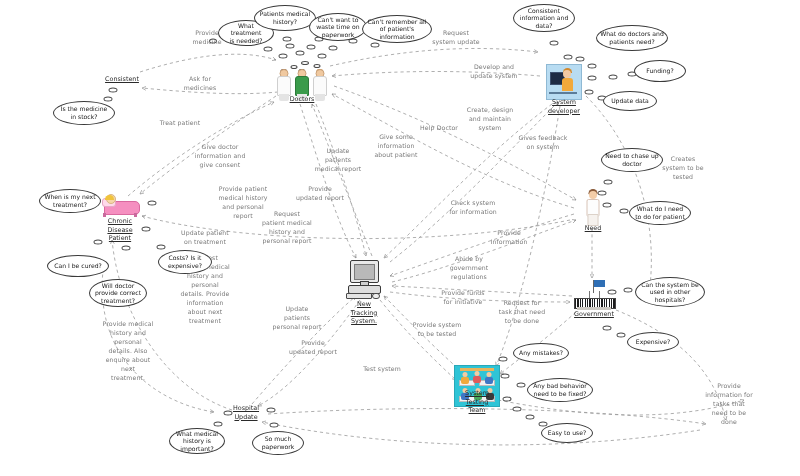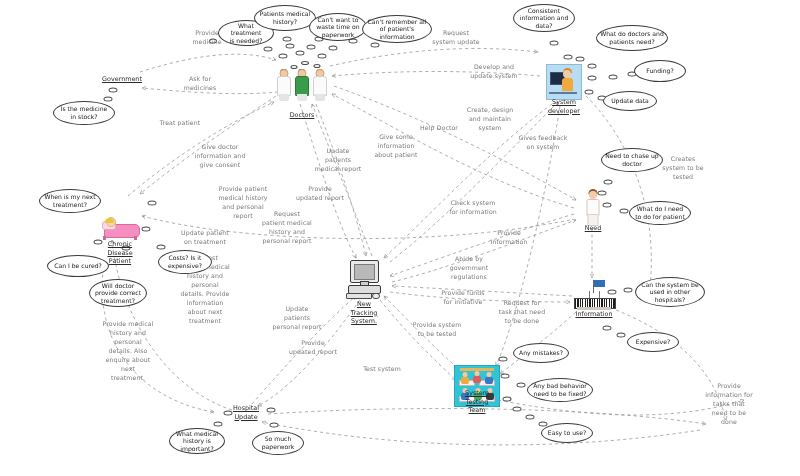--- a/index.html
+++ b/index.html
@@ -368,40 +368,40 @@
           <div class="body" style="background:#3a9b4a;border:.5px solid #2c7a39"></div>
           <div class="legs" style="background:#e7e7e7"></div>
         </div>
       <div class="doc" style="left:37px;">
           <div class="hair" style="background:#c08a4a"></div>
           <div class="head"></div>
           <div class="body" style="background:#fbfbfb;border:.5px solid #cfcfcf"></div>
           <div class="legs"></div>
         </div>
     </div>
-    <div class="actor-label" style="top:48px;">Doctors</div>
+    <div class="actor-label" style="top:32px;">Doctors</div>
   </div>
 
   <div class="actor" style="left:564px;top:82px;">
     <div class="dev">
       <div class="desk"></div>
         <div class="scr"></div>
         <div class="hair2"></div>
         <div class="hd"></div>
         <div class="bod"></div>
     </div>
     <div class="actor-label" style="top:34px;">System
 developer</div>
   </div>
 
   <div class="actor" style="left:122px;top:79px;">
-    <div class="actor-label" style="top:-4px;">Government</div>
-  </div>
-
-  <div class="actor" style="left:120px;top:226px;">
+    <div class="actor-label" style="top:-4px;">Consistent</div>
+  </div>
+
+  <div class="actor" style="left:120px;top:203px;">
     <div class="patient">
       <div class="bed"></div>
         <div class="leg"></div>
         <div class="leg2"></div>
       <div class="pil"></div>
         <div class="phd"></div>
         <div class="phr"></div>
     </div>
     <div class="actor-label" style="top:28px;">Chronic
 Disease
@@ -434,21 +434,21 @@
   </div>
 
   <div class="actor" style="left:594px;top:297px;">
     <div class="gov">
       <div class="flagpole"></div>
         <div class="flag"></div>
         <div class="stalk"></div>
       <div class="base"></div>
         <div class="plinth"></div>
     </div>
-    <div class="actor-label" style="top:30px;">Information</div>
+    <div class="actor-label" style="top:30px;">Government</div>
   </div>
 
   <div class="actor" style="left:477px;top:386px;">
     <div class="team">
       <div class="t-top"></div>
       <div class="tbl" style="left:4px;top:14px;width:14px;height:4px;"></div>
       <div class="tbl" style="left:24px;top:14px;width:14px;height:4px;"></div>
       <div class="tbl" style="left:4px;top:30px;width:14px;height:4px;"></div>
       <div class="tbl" style="left:24px;top:30px;width:14px;height:4px;"></div>
       <div class="tp" style="left:5px;top:6px;">

